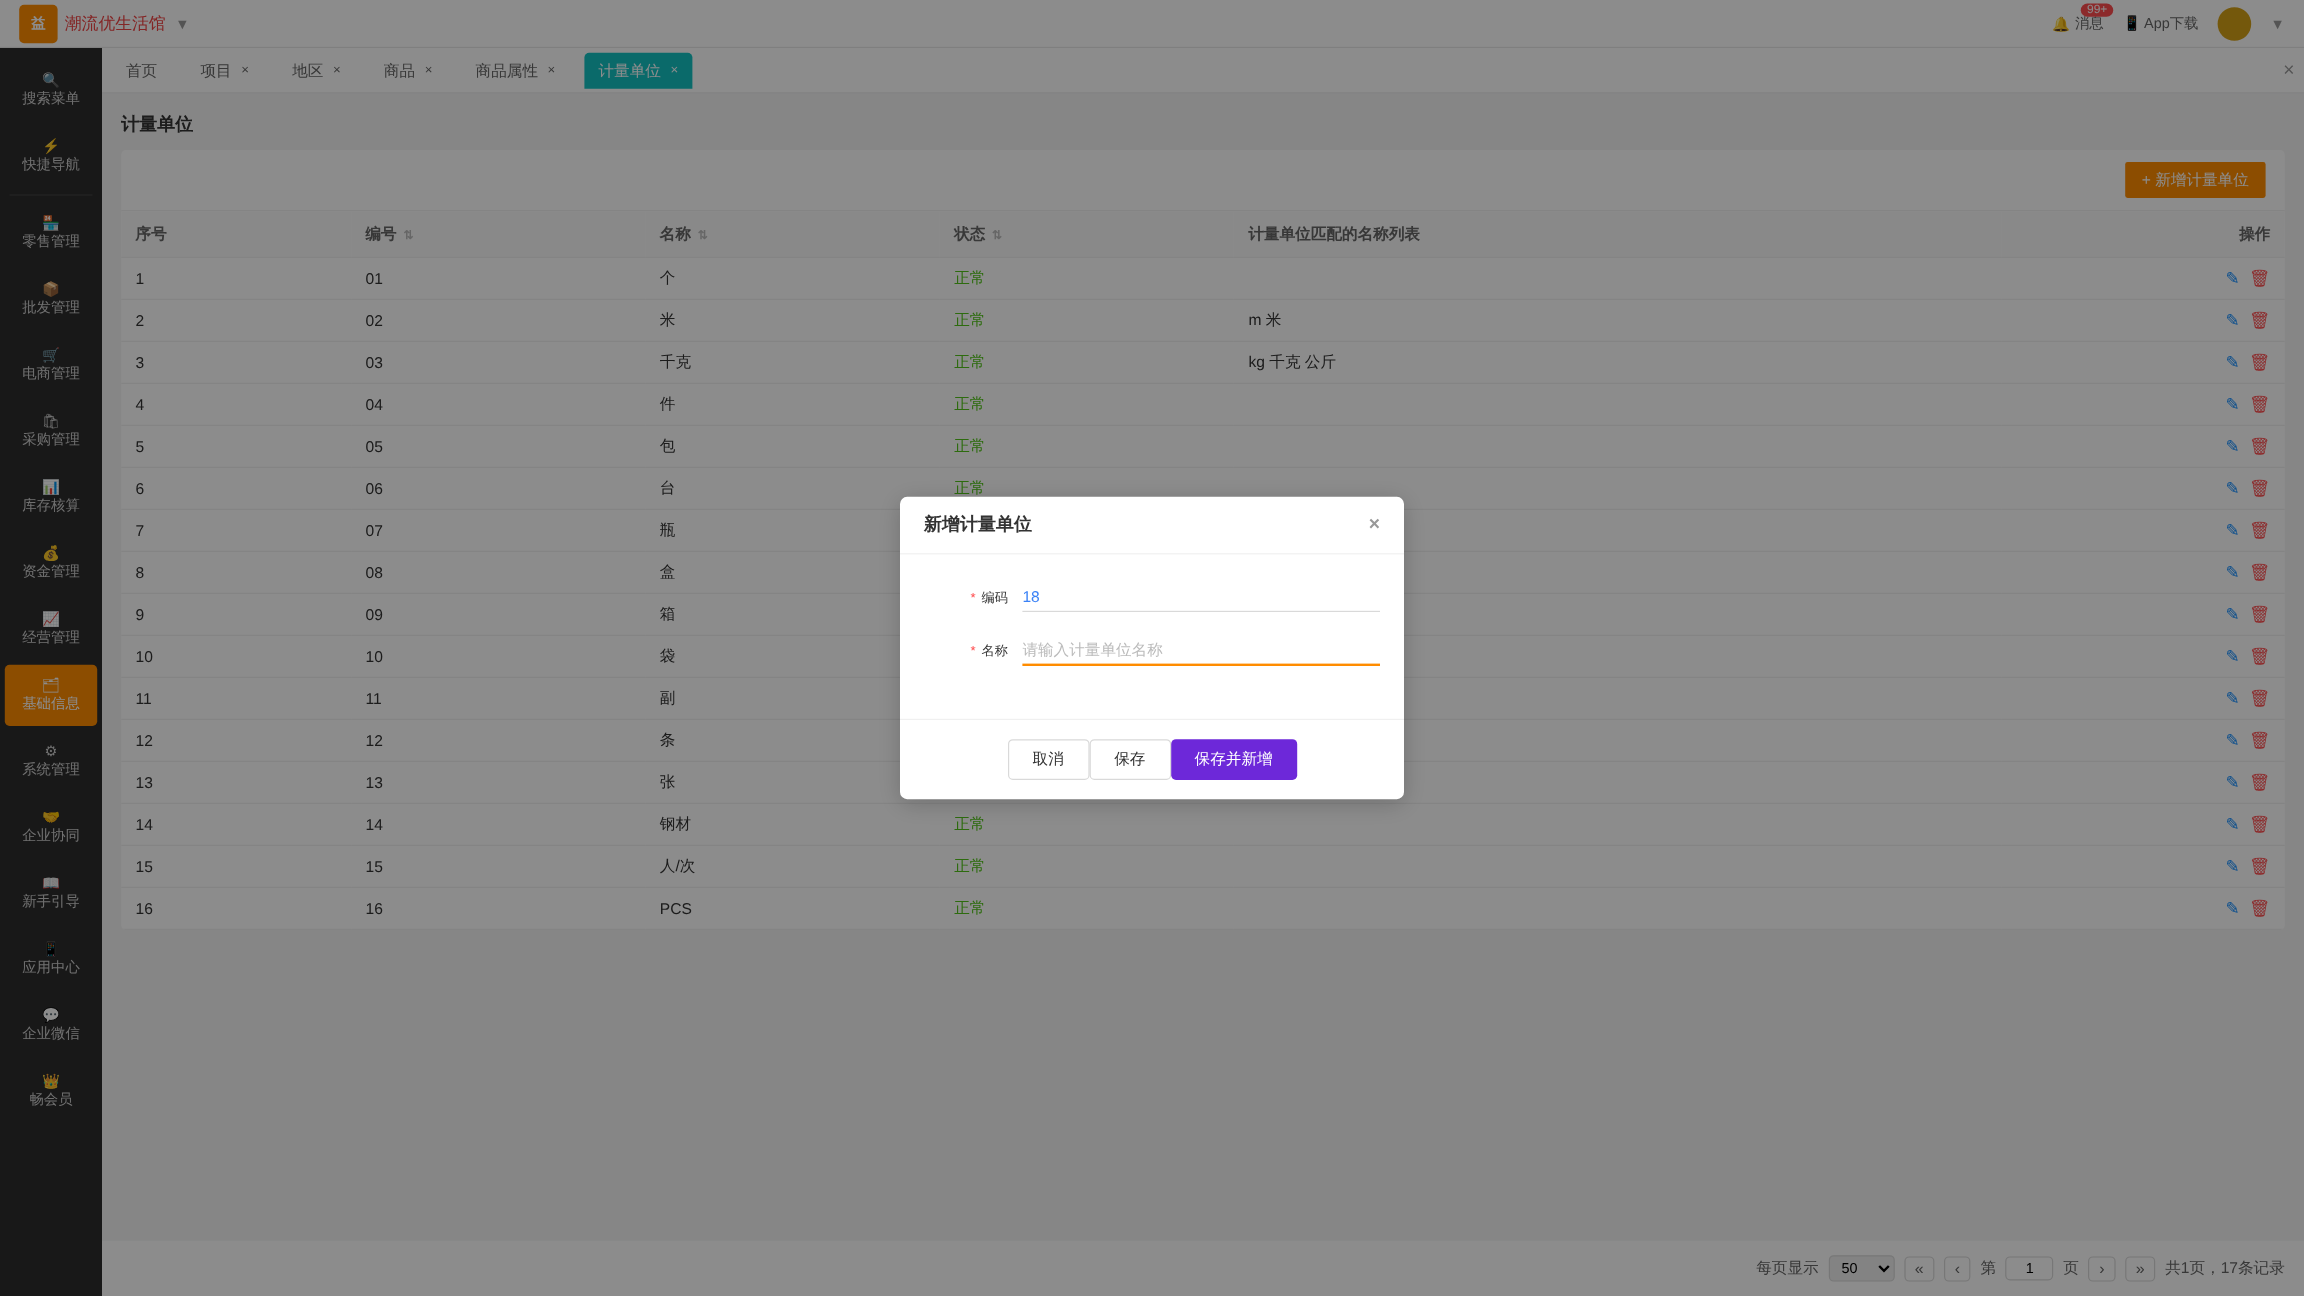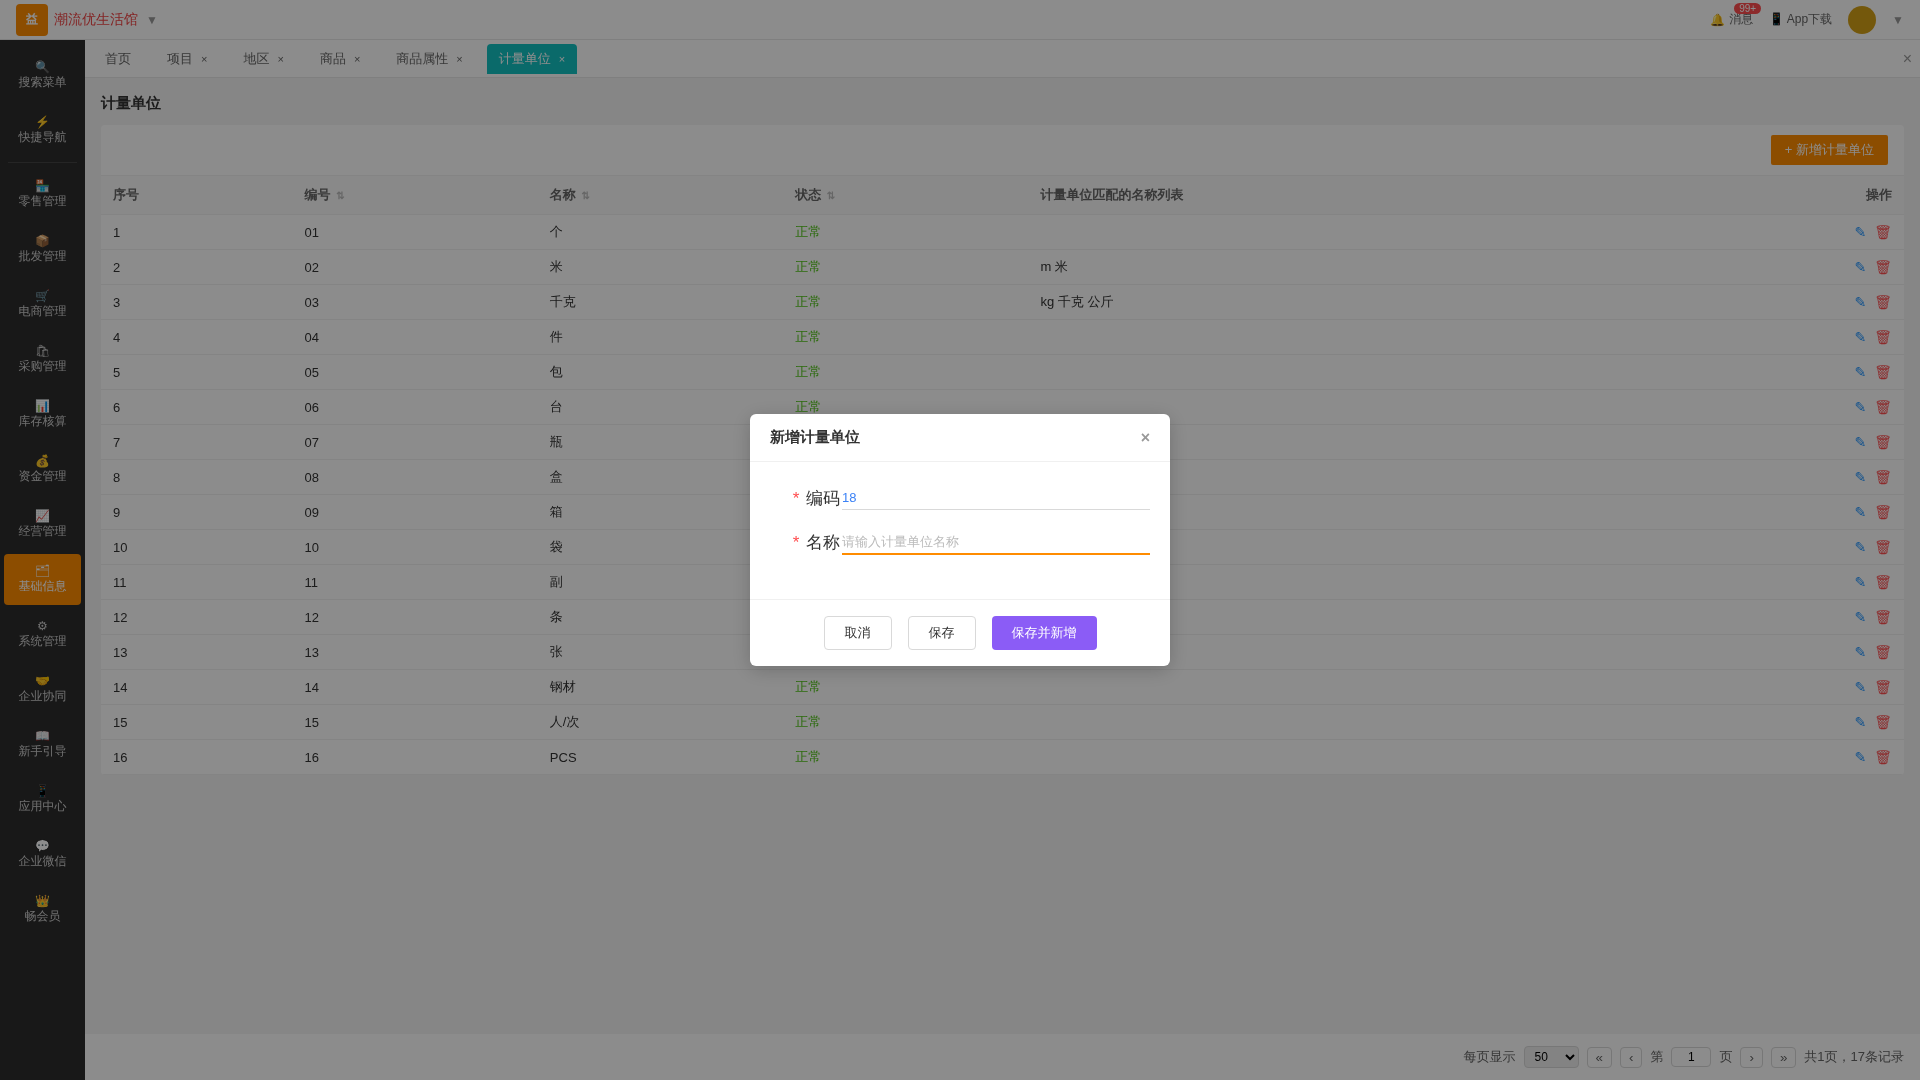--- a/index.html
+++ b/index.html
@@ -130,43 +130,43 @@
       justify-content: space-between;
       padding: 14px 20px;
       border-bottom: 1px solid #f0f0f0;
       font-size: 15px;
       font-weight: bold;
       color: #333;
     }
     .modal-close { cursor: pointer; color: #999; font-size: 16px; }
     .modal-body { padding: 24px 20px; }
     .form-row { display: flex; align-items: center; margin-bottom: 20px; }
-    .form-label { width: 70px; text-align: right; margin-right: 2px; font-size: 17px; color: #333; }
+    .form-label { width: 70px; text-align: right; margin-right: 12px; font-size: 11px; color: #333; }
     .form-label .required { color: #ff4d4f; margin-right: 2px; }
     .form-input {
       flex: 1;
       border: none;
       border-bottom: 1px solid #d9d9d9;
       padding: 4px 0;
       font-size: 13px;
       outline: none;
       color: #3b82f6;
     }
     .form-input.focused { border-bottom: 2px solid #ff8c00; }
     .form-input::placeholder { color: #bbb; }
     .modal-footer {
       display: flex;
       justify-content: center;
-      gap: 16px;
+      gap: 0;
       padding: 16px 20px;
       border-top: 1px solid #f0f0f0;
     }
     .btn-cancel { border: 1px solid #d9d9d9; background: #fff; color: #333; padding: 7px 20px; border-radius: 4px; cursor: pointer; font-size: 13px; }
     .btn-save { border: 1px solid #d9d9d9; background: #fff; color: #333; padding: 7px 20px; border-radius: 4px; cursor: pointer; font-size: 13px; }
-    .btn-save-new { background: #8b5cf6; color: #fff; border: none; padding: 7px 20px; border-radius: 4px; cursor: pointer; font-size: 13px; }
+    .btn-save-new { background: #6d28d9; color: #fff; border: none; padding: 7px 20px; border-radius: 4px; cursor: pointer; font-size: 13px; }
 
     .sort-icon { font-size: 10px; color: #bbb; margin-left: 2px; }
   </style>
 </head>
 <body>
 
 <div class="top-bar">
   <div class="top-bar-left">
     <div class="logo-area">
       <div class="logo-icon">益</div>

